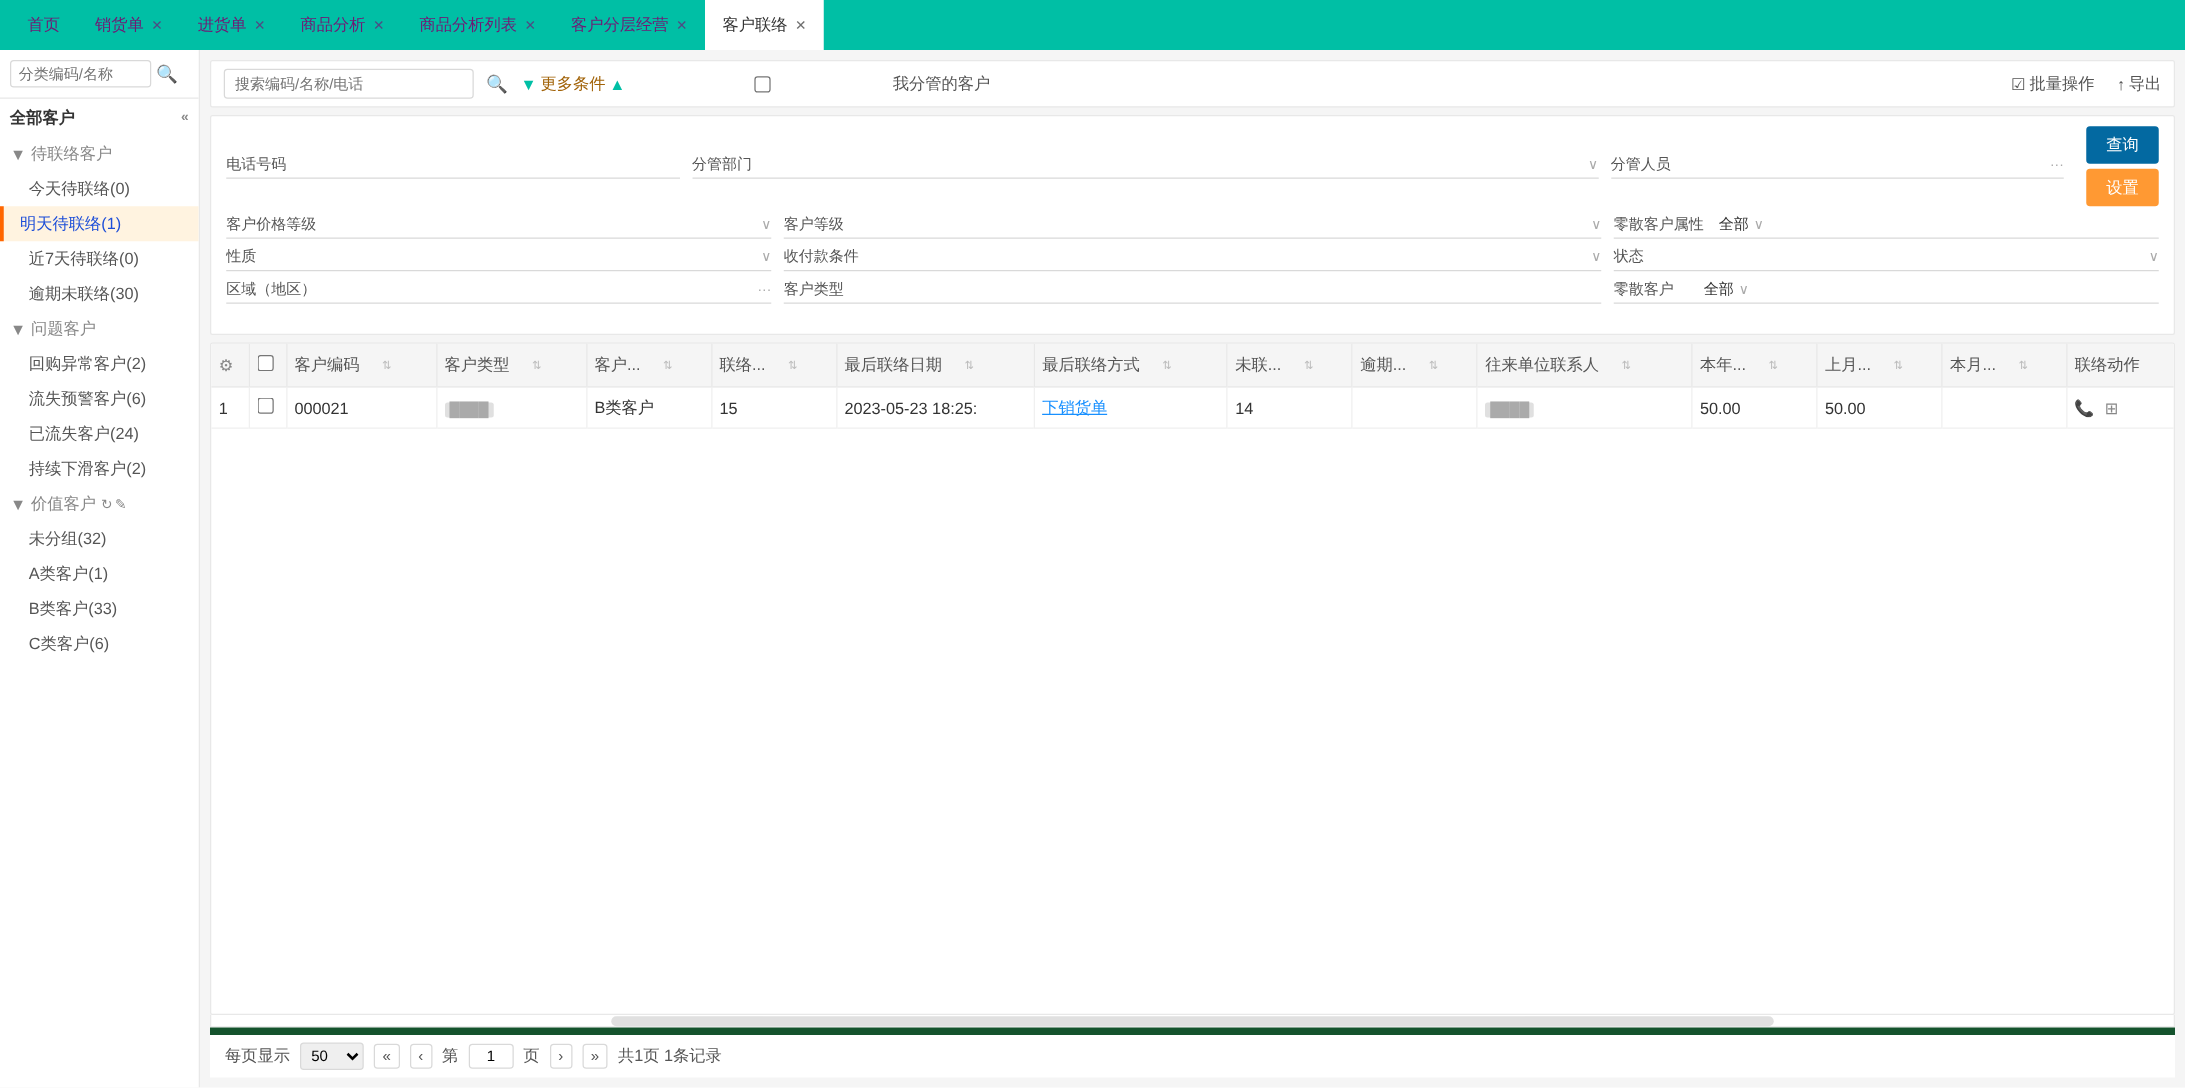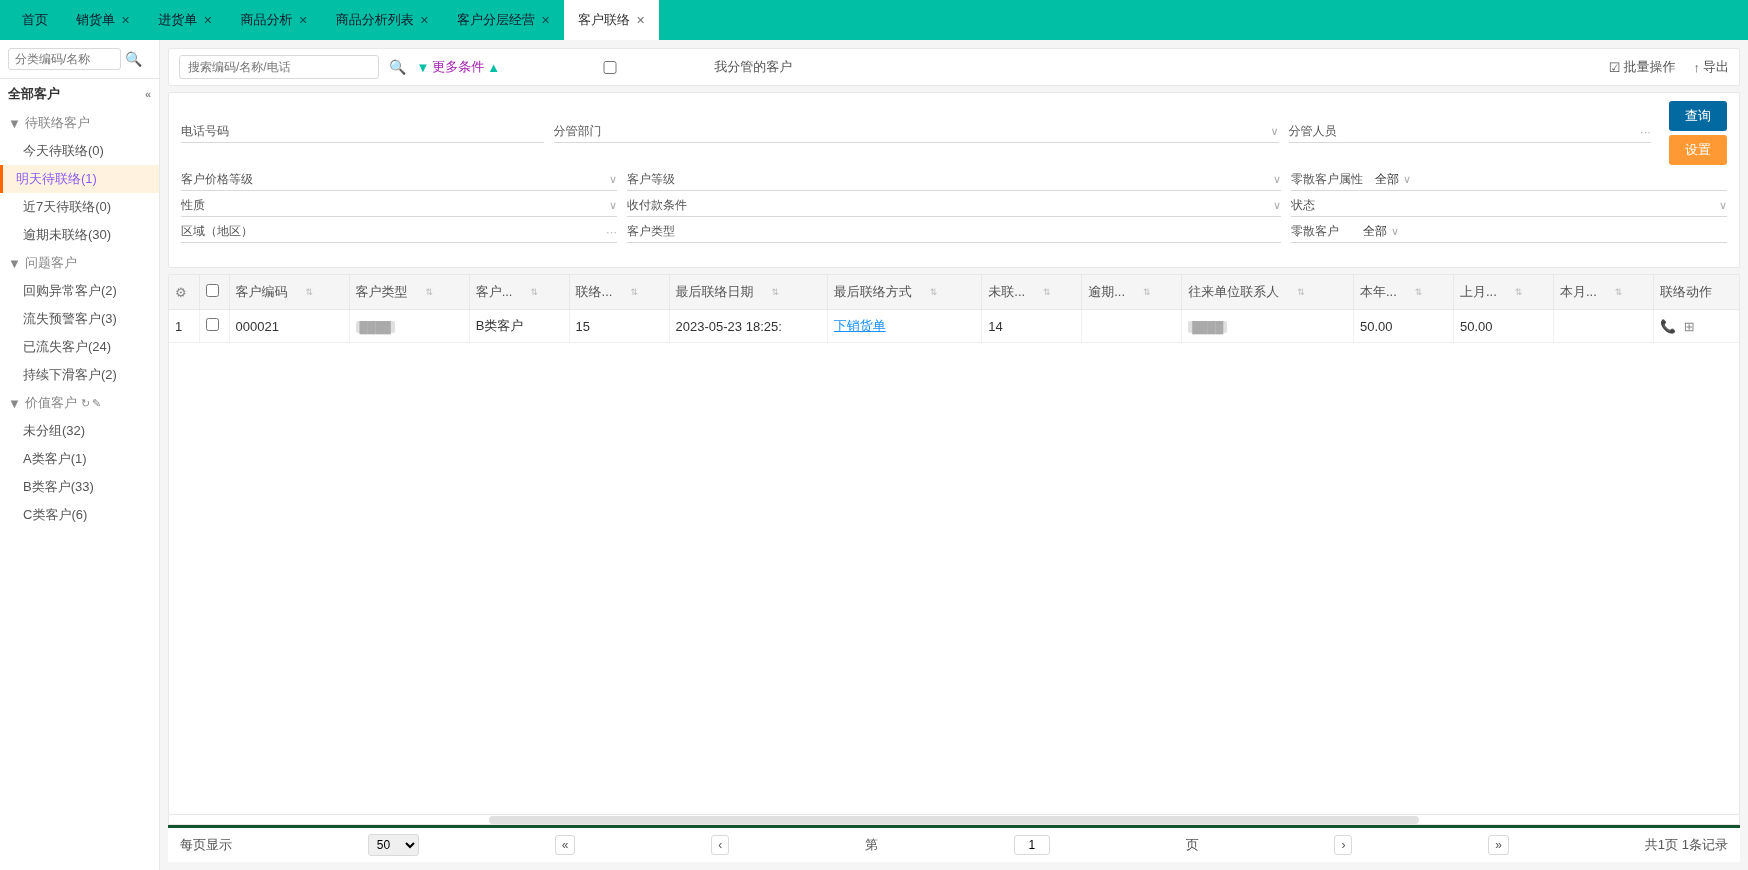--- a/index.html
+++ b/index.html
@@ -15,21 +15,21 @@
       color: white;
     }
     .nav-item {
       padding: 0 14px;
       height: 40px;
       display: flex;
       align-items: center;
       cursor: pointer;
       white-space: nowrap;
       font-size: 13px;
-      color: #0f172a;
+      color: #701a75;
     }
     .nav-item.active {
       background: white;
       color: #333;
     }
     .nav-item .close-x {
       margin-left: 6px;
       font-size: 11px;
       opacity: 0.7;
     }
@@ -82,21 +82,21 @@
       font-size: 11px;
     }
     .sidebar-item {
       padding: 5px 8px 5px 23px;
       cursor: pointer;
       color: #555;
       font-size: 12px;
     }
     .sidebar-item.active {
       background: #fff3e0;
-      color: #8b5cf6;
+      color: #1d4ed8;
       border-left: 3px solid #ff6600;
       padding-left: 13px;
     }
     .sidebar-group-label {
       padding: 5px 8px;
       color: #888;
       font-size: 12px;
       display: flex;
       align-items: center;
     }
@@ -278,25 +278,25 @@
     .th-sort {
       display: flex;
       align-items: center;
       gap: 18px;
     }
     .sort-arrows { color: #bbb; font-size: 9px; }
 
     
     .footer {
       background: white;
-      border-top: 3px solid #14532d;
+      border-top: 6px solid #14532d;
       padding: 6px 12px;
       display: flex;
       align-items: center;
-      justify-content: space-between;
+      justify-content: flex-start;
       gap: 8px;
       font-size: 12px;
       color: #555;
     }
     .page-size-select {
       border: 1px solid #d9d9d9;
       border-radius: 3px;
       padding: 2px 4px;
       font-size: 12px;
       outline: none;
@@ -393,21 +393,21 @@
     </div>
 
     <div class="sidebar-group-label">
       <span class="tri">▼</span>
       <span>问题客户</span>
     </div>
     <div class="sidebar-item">
       <span>回购异常客户(2)</span>
     </div>
     <div class="sidebar-item">
-      <span>流失预警客户(3)</span>
+      <span>流失预警客户(6)</span>
     </div>
     <div class="sidebar-item">
       <span>已流失客户(24)</span>
     </div>
     <div class="sidebar-item">
       <span>持续下滑客户(2)</span>
     </div>
 
     <div class="sidebar-group-label">
       <span class="tri">▼</span>
@@ -429,21 +429,21 @@
     </div>
   </div>
 
   <div class="content-area">
 
     <div class="search-bar">
       <input type="text" style="border: 1px solid rgb(217, 217, 217); border-radius: 3px; padding: 4px 8px; width: 200px; font-size: 12px; outline: none;" placeholder="搜索编码/名称/电话">
       <span style="color:#00bfa5;cursor:pointer;font-size:14px;">🔍</span>
       <div class="filter-btn">
         <span style="color:#00bfa5;">▼</span>
-        <span style="color:#a21caf;">更多条件</span>
+        <span style="color:#a16207;">更多条件</span>
         <span style="color:#00bfa5;">▲</span>
       </div>
       <div class="my-customers">
         <input type="checkbox" style="">
         <span>我分管的客户</span>
       </div>
       <div class="spacer"></div>
       <div class="batch-op-btn">
         <span>☑</span>
         <span>批量操作</span>

